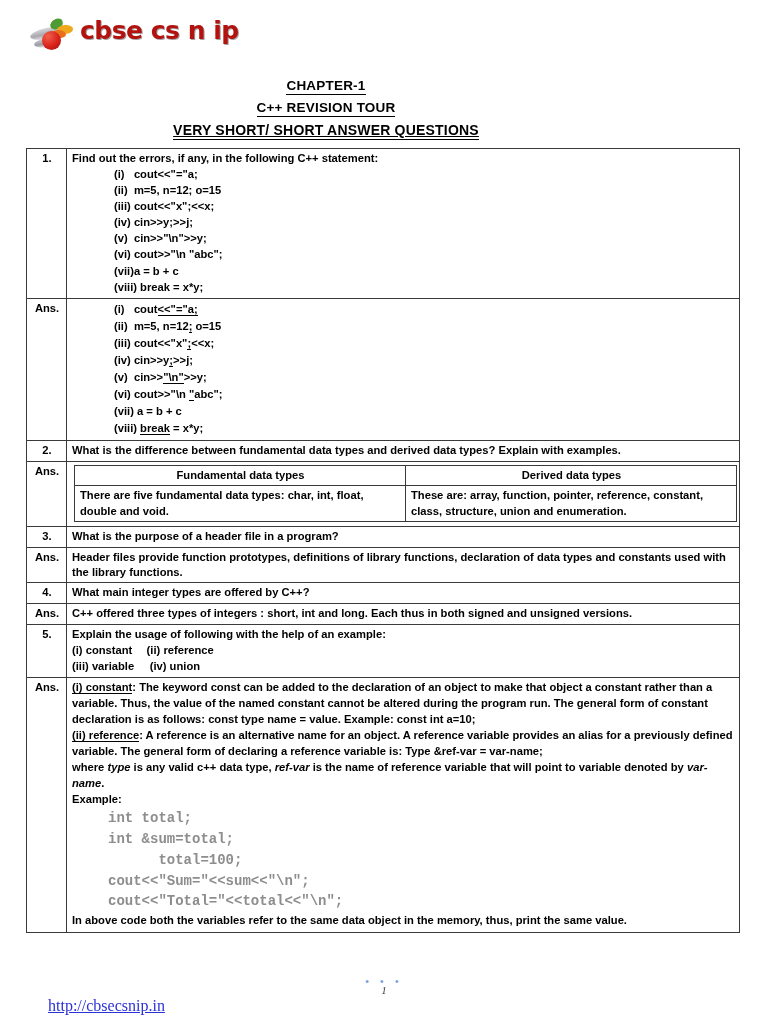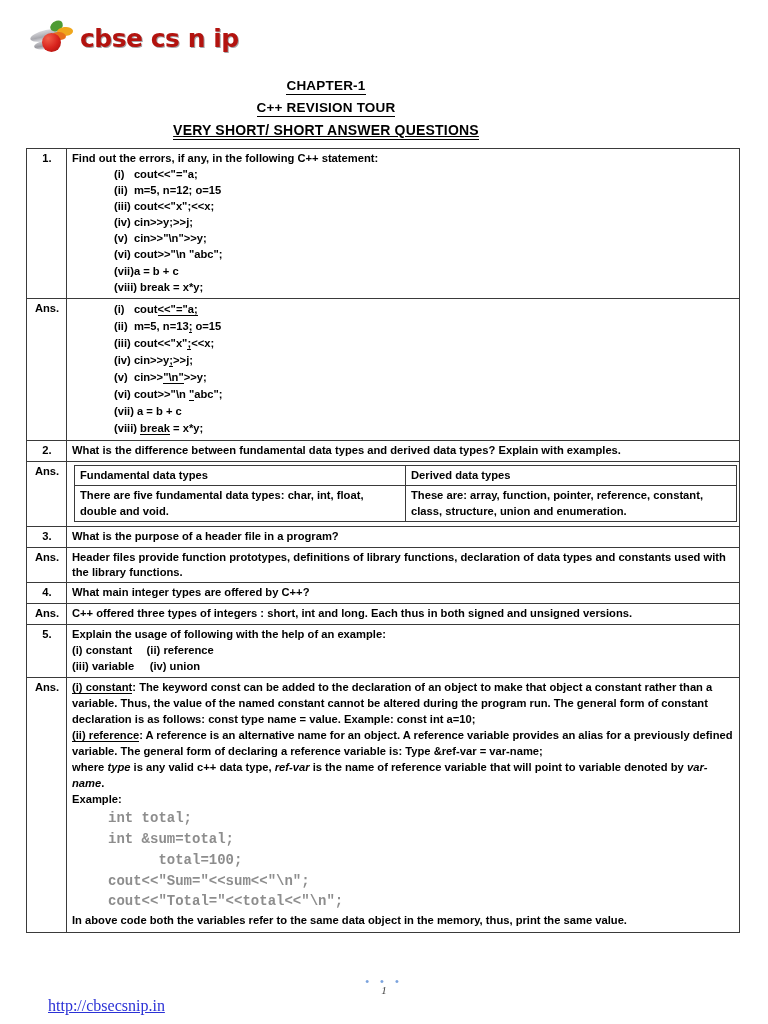--- a/index.html
+++ b/index.html
@@ -15,21 +15,21 @@
   .page {
     position: relative;
     width: 768px; height: 1024px;
     background: #fff;
   }
 
   
   .logo-wrap {
     position: absolute;
     left: 30px; top: 18px;
-    display: flex; align-items: center;
+    display: flex; align-items: flex-start;
     height: 40px;
   }
   .logo-mark {
     position: relative;
     width: 48px; height: 36px;
     flex: 0 0 48px;
   }
   .logo-mark .saucer {
     position: absolute; left: 0px; top: 10px;
     width: 34px; height: 11px;
@@ -166,20 +166,21 @@
   table.cmp td {
     border: 1.1px solid #3a3a3a;
     padding: 2px 4px 2px 5px;
     font-size: 11.2px;
     font-weight: bold;
     line-height: 1.38;
     vertical-align: top;
     width: 50%;
   }
   table.cmp td.head {
+    text-align: center;
     margin-top: 39px;
   }
 
   
   .a5 p {
     margin: 0;
     font-weight: bold;
     font-size: 11.2px;
     line-height: 1.42;
     text-align: left;
@@ -270,21 +271,21 @@
             <li><span class="lbl">(viii)</span>&nbsp;<span>break = x*y;</span></li>
           </ul>
         </td>
       </tr>
 
       <tr>
         <td class="anscell">Ans.</td>
         <td class="body">
           <ul class="itemlist ans">
             <li><span class="lbl">(i)</span>&nbsp;&nbsp;&nbsp;<span>cout</span><span class="err">&lt;&lt;"="a;</span><span></span></li>
-            <li><span class="lbl">(ii)</span>&nbsp;&nbsp;<span>m=5, n=13</span><span class="err">;</span><span> o=15</span></li>
+            <li><span class="lbl">(ii)</span>&nbsp;&nbsp;<span>m=5, n=12</span><span class="err">;</span><span> o=15</span></li>
             <li><span class="lbl">(iii)</span>&nbsp;<span>cout&lt;&lt;"x"</span><span class="err">;</span><span>&lt;&lt;x;</span></li>
             <li><span class="lbl">(iv)</span>&nbsp;<span>cin&gt;&gt;y</span><span class="err">;</span><span>&gt;&gt;j;</span></li>
             <li><span class="lbl">(v)</span>&nbsp;&nbsp;<span>cin&gt;&gt;</span><span class="err">"\n"</span><span>&gt;&gt;y;</span></li>
             <li><span class="lbl">(vi)</span>&nbsp;<span>cout&gt;&gt;"\n </span><span class="err">"</span><span>abc";</span></li>
             <li><span class="lbl">(vii)</span>&nbsp;<span>a = b + c</span><span class="err"></span><span></span></li>
             <li><span class="lbl">(viii)</span>&nbsp;<span></span><span class="err">break</span><span> = x*y;</span></li>
           </ul>
         </td>
       </tr>
 

